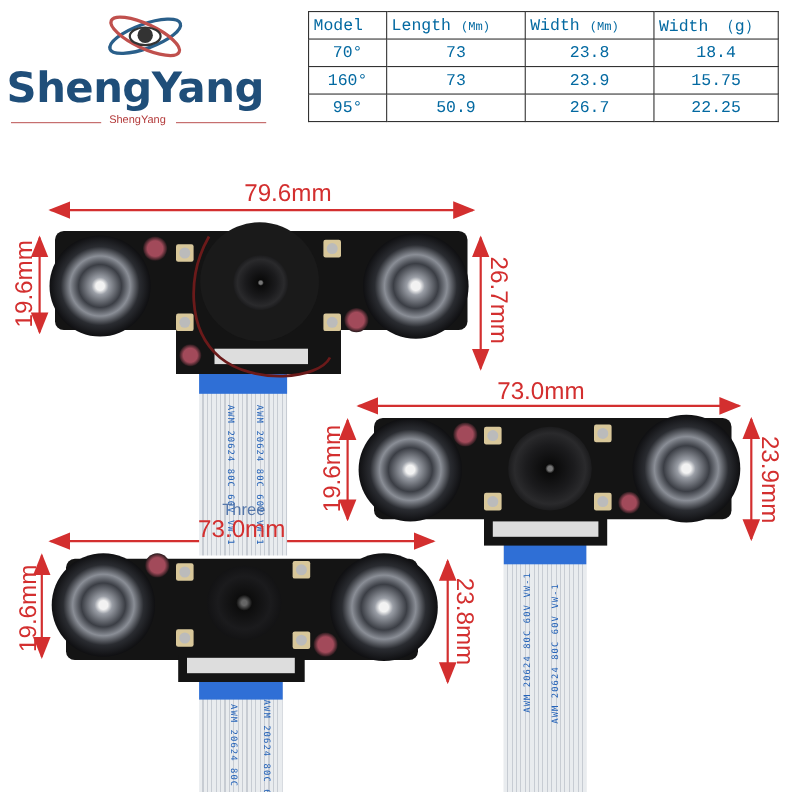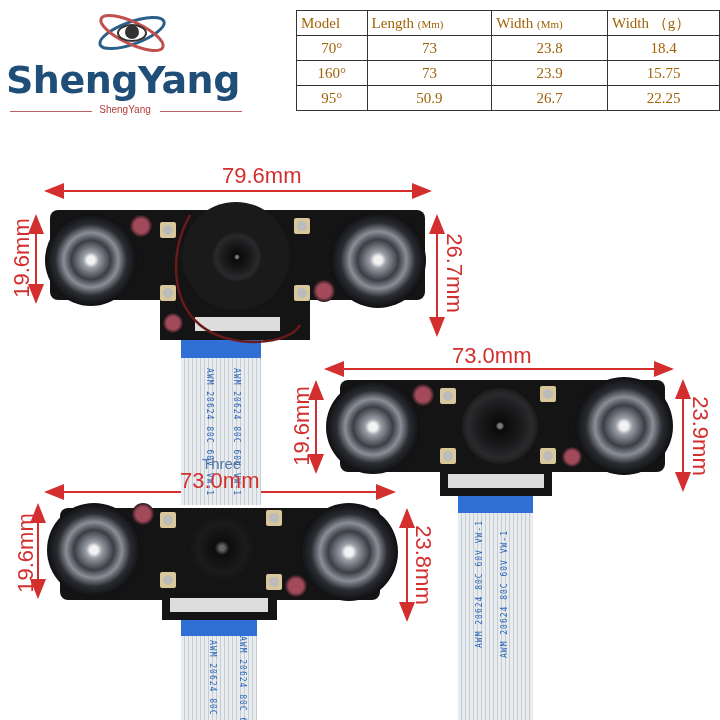--- a/index.html
+++ b/index.html
@@ -3,21 +3,21 @@
 <meta charset="utf-8">
 <style>
   html,body{margin:0;padding:0;background:#fff;}
   body{width:720px;height:720px;position:relative;overflow:hidden;font-family:"Liberation Sans",sans-serif;}
   .abs{position:absolute;}
   
   .logo-text{position:absolute;left:6px;top:58px;font-family:"DejaVu Sans",sans-serif;font-weight:bold;font-size:38px;color:#1f4e79;letter-spacing:-0.5px;}
   .logo-sub{position:absolute;left:0;top:104px;width:250px;text-align:center;font-size:10px;color:#b33a3a;}
   .logo-line{position:absolute;top:111px;height:1px;background:#c06060;}
   
-  table.spec{position:absolute;left:296px;top:10px;border-collapse:collapse;font-family:Liberation Serif, serif;font-size:15px;color:#a16207;}
+  table.spec{position:absolute;left:280px;top:10px;border-collapse:collapse;font-family:Liberation Mono, monospace;font-size:15px;color:#0369a1;}
   table.spec td, table.spec th{border:1px solid #333;padding:0 4px;height:24px;font-weight:normal;text-align:center;}
   table.spec th{text-align:left;}
   .unit{font-size:11px;}
   
   .dim{position:absolute;color:#d32f2f;font-family:"Liberation Sans",sans-serif;font-size:22px;white-space:nowrap;}
   .vdim{transform-origin:center center;}
   
   .board{position:absolute;background:#141414;border-radius:8px;}
   .led{position:absolute;border-radius:50%;background:radial-gradient(circle,#f2f2f2 0 6%,#9a9ea6 12%,#3b3e45 30%,#8a8e96 42%,#2a2c31 55%,#0d0d0f 72%);}
   .lens{position:absolute;border-radius:50%;background:radial-gradient(circle,#777 0 4%,#0a0a0a 8%,#1b1b1d 40%,#2a2a2c 60%,#0f0f10 80%);}

